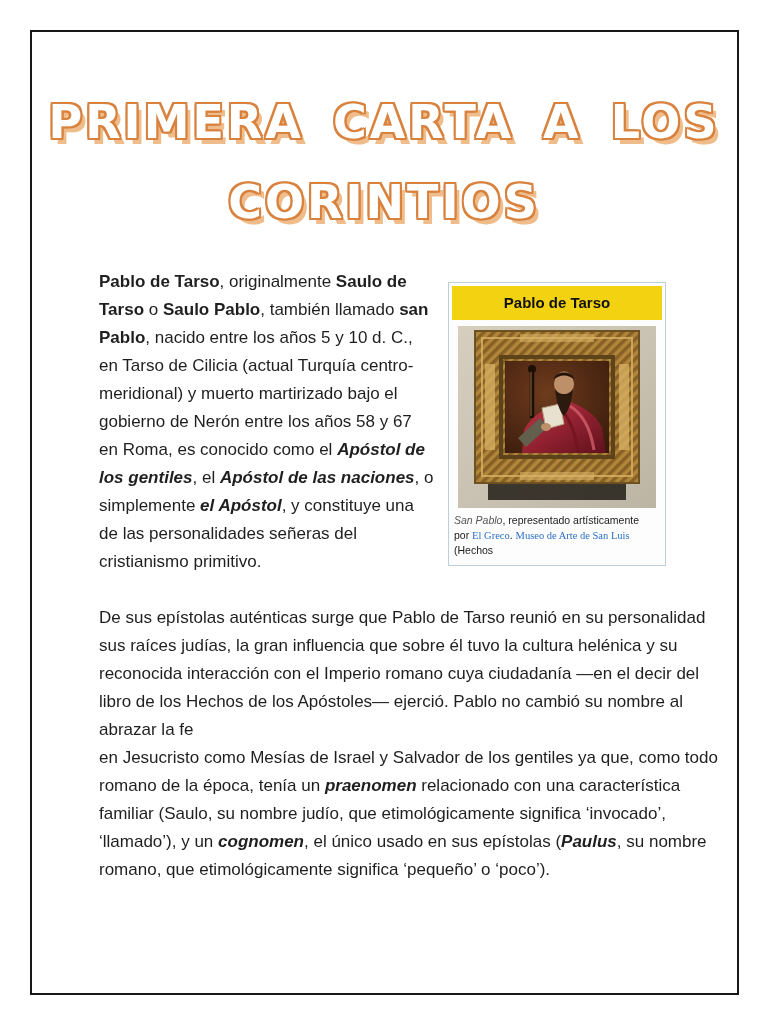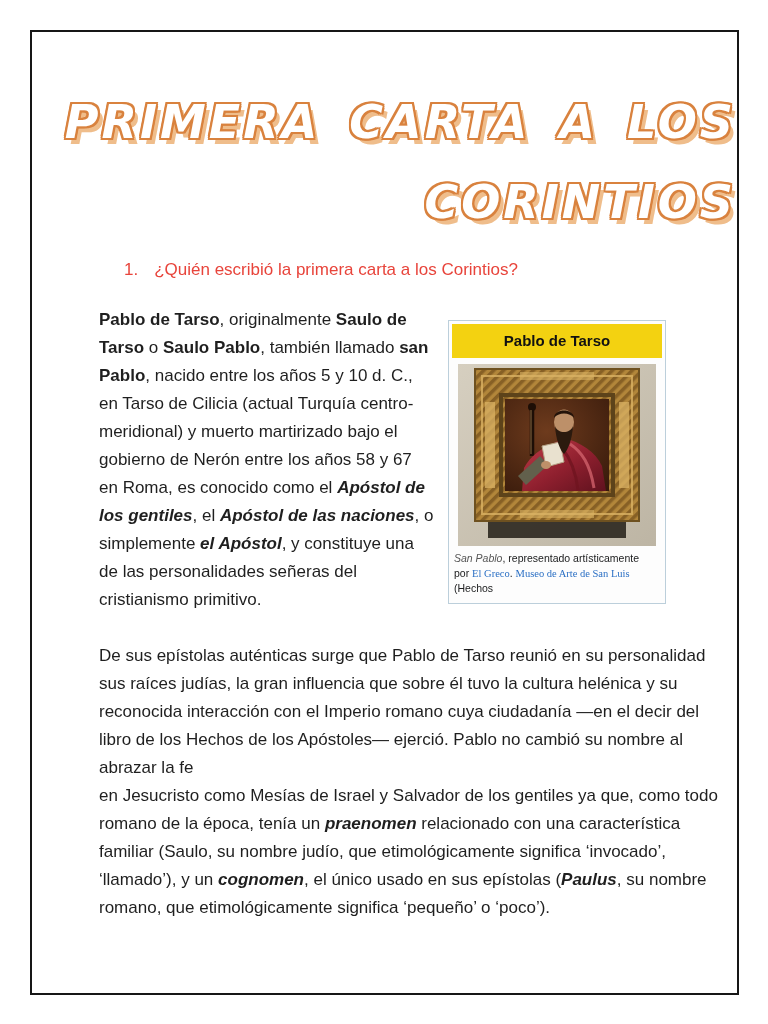--- a/index.html
+++ b/index.html
@@ -5,22 +5,22 @@
   * { margin:0; padding:0; box-sizing:border-box; }
   html,body { width:768px; height:1024px; background:#ffffff; overflow:hidden;
               font-family:"Liberation Sans", sans-serif; }
   .page { position:relative; width:768px; height:1024px; background:#fff; }
   .page-frame { position:absolute; left:30px; top:30px; right:29px; bottom:29px;
                 border:2px solid #171717; }
   .content { position:absolute; left:32px; top:32px; right:32px; bottom:32px;
              overflow:hidden; }
 
   
-  .title { margin-top:50px; text-align:right;
-           font-family:"DejaVu Sans", sans-serif; font-weight:bold;font-style:italic; }
+  .title { margin-top:50px; text-align:center;
+           font-family:"DejaVu Sans", sans-serif; font-weight:bold; }
   .title-line { display:block; font-size:46px; line-height:80px;
                 letter-spacing:3px; word-spacing:10px; color:#ffffff;
                 text-shadow:
                   -2px -2px 0 #d9823e, 2px -2px 0 #d9823e,
                   -2px  2px 0 #d9823e, 2px  2px 0 #d9823e,
                    0   -2px 0 #d9823e, 0    2px 0 #d9823e,
                   -2px  0   0 #d9823e, 2px  0   0 #d9823e,
                    5px  6px 0 #efbd8b; }
 
   
@@ -51,23 +51,20 @@
 
 <div class="page">
   <div class="page-frame"></div>
   <div class="content">
 
     <h1 class="title">
       <span class="title-line">PRIMERA CARTA A LOS</span>
       <span class="title-line">CORINTIOS</span>
     </h1>
 
-    <div class="question">
-      <span class="q-num">1.</span><span>¿Quién escribió la primera carta a los Corintios?</span>
-    </div>
 
     <div class="body-text">
 
       <aside class="infobox">
         <div class="infobox-header">Pablo de Tarso</div>
 
         <div class="infobox-image">
           <svg width="198" height="182" viewBox="0 0 198 182" xmlns="http://www.w3.org/2000/svg">
             <defs>
               <linearGradient id="wall" x1="0" y1="0" x2="1" y2="1">

